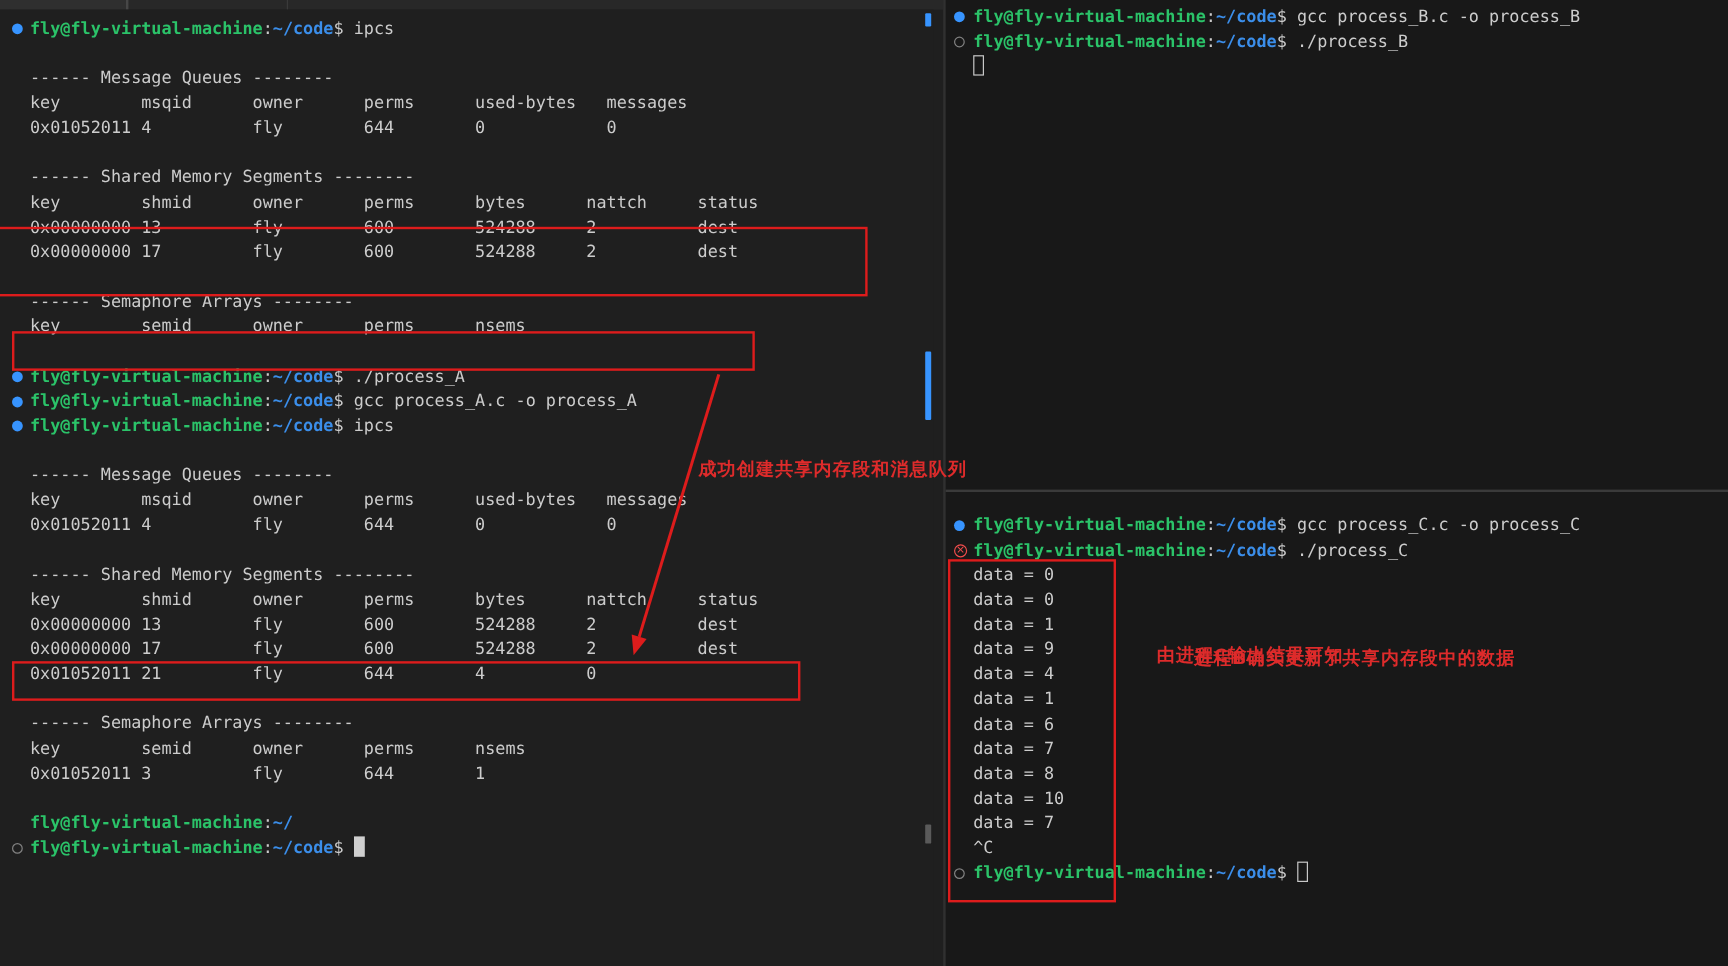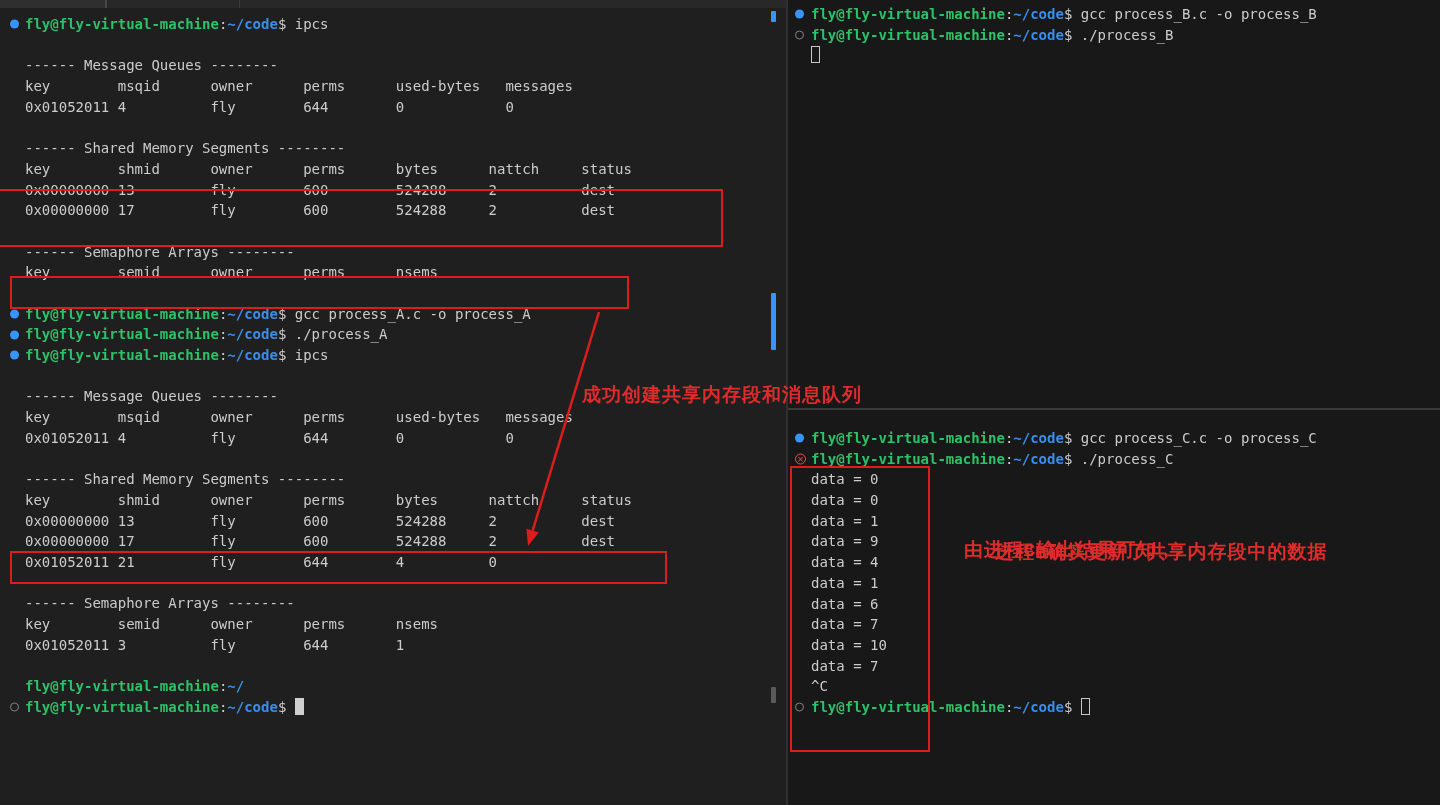--- a/index.html
+++ b/index.html
@@ -45,22 +45,22 @@
             color:#f14c4c;font-size:9px;line-height:8px;text-align:center;
             font-family:"DejaVu Sans",sans-serif;}
   .cursor-block{display:inline-block;width:9px;height:17px;background:#cfcfcf;
                 vertical-align:middle;margin-top:-3px;}
   .cursor-hollow{display:inline-block;width:9px;height:17px;border:1.2px solid #c8c8c8;
                  box-sizing:border-box;vertical-align:middle;margin-top:-3px;background:transparent;}
 
   
   #annot{position:absolute;left:0;top:0;width:1440px;height:805px;pointer-events:none;}
   .ann-box{position:absolute;border:2px solid #dd1c1c;box-sizing:border-box;}
-  .ann-label{position:absolute;color:#de2b2b;font-family:Liberation Mono, monospace;
-             font-weight:bold;font-size:19px;white-space:pre;letter-spacing:1px;}
+  .ann-label{position:absolute;color:#de2b2b;font-family:Liberation Sans, sans-serif;
+             font-weight:bold;font-size:15px;white-space:pre;letter-spacing:1px;}
   #arrow-svg{position:absolute;left:0;top:0;width:1440px;height:805px;}
 </style>
 </head>
 <body>
 
 <div id="stage">
 
   <div class="top-strip">
     <div class="strip-seg-a"></div>
     <div class="strip-line1"></div>
@@ -77,22 +77,22 @@
       <div class="term-line"><span class="w">0x01052011 4          fly        644        0            0</span></div>
       <div class="term-line"></div>
       <div class="term-line"><span class="w">------ Shared Memory Segments --------</span></div>
       <div class="term-line"><span class="w">key        shmid      owner      perms      bytes      nattch     status</span></div>
       <div class="term-line"><span class="w">0x00000000 13         fly        600        524288     2          dest</span></div>
       <div class="term-line"><span class="w">0x00000000 17         fly        600        524288     2          dest</span></div>
       <div class="term-line"></div>
       <div class="term-line"><span class="w">------ Semaphore Arrays --------</span></div>
       <div class="term-line"><span class="w">key        semid      owner      perms      nsems</span></div>
       <div class="term-line"></div>
+      <div class="term-line"><span class="deco deco-dot"></span><span class="u">fly@fly-virtual-machine</span><span class="w">:</span><span class="pp">~/code</span><span class="w">$ </span><span class="w">./process_A</span></div>
       <div class="term-line"><span class="deco deco-dot"></span><span class="u">fly@fly-virtual-machine</span><span class="w">:</span><span class="pp">~/code</span><span class="w">$ </span><span class="w">gcc process_A.c -o process_A</span></div>
-      <div class="term-line"><span class="deco deco-dot"></span><span class="u">fly@fly-virtual-machine</span><span class="w">:</span><span class="pp">~/code</span><span class="w">$ </span><span class="w">./process_A</span></div>
       <div class="term-line"><span class="deco deco-dot"></span><span class="u">fly@fly-virtual-machine</span><span class="w">:</span><span class="pp">~/code</span><span class="w">$ </span><span class="w">ipcs</span></div>
       <div class="term-line"></div>
       <div class="term-line"><span class="w">------ Message Queues --------</span></div>
       <div class="term-line"><span class="w">key        msqid      owner      perms      used-bytes   messages</span></div>
       <div class="term-line"><span class="w">0x01052011 4          fly        644        0            0</span></div>
       <div class="term-line"></div>
       <div class="term-line"><span class="w">------ Shared Memory Segments --------</span></div>
       <div class="term-line"><span class="w">key        shmid      owner      perms      bytes      nattch     status</span></div>
       <div class="term-line"><span class="w">0x00000000 13         fly        600        524288     2          dest</span></div>
       <div class="term-line"><span class="w">0x00000000 17         fly        600        524288     2          dest</span></div>
@@ -114,20 +114,21 @@
       <div class="term-line"><span class="deco deco-dot"></span><span class="u">fly@fly-virtual-machine</span><span class="w">:</span><span class="pp">~/code</span><span class="w">$ </span><span class="w">gcc process_C.c -o process_C</span></div>
       <div class="term-line"><span class="deco deco-err">×</span><span class="u">fly@fly-virtual-machine</span><span class="w">:</span><span class="pp">~/code</span><span class="w">$ </span><span class="w">./process_C</span></div>
       <div class="term-line"><span class="w">data = 0</span></div>
       <div class="term-line"><span class="w">data = 0</span></div>
       <div class="term-line"><span class="w">data = 1</span></div>
       <div class="term-line"><span class="w">data = 9</span></div>
       <div class="term-line"><span class="w">data = 4</span></div>
       <div class="term-line"><span class="w">data = 1</span></div>
       <div class="term-line"><span class="w">data = 6</span></div>
       <div class="term-line"><span class="w">data = 7</span></div>
+      <div class="term-line"><span class="w">data = 8</span></div>
       <div class="term-line"><span class="w">data = 10</span></div>
       <div class="term-line"><span class="w">data = 7</span></div>
       <div class="term-line"><span class="w">^C</span></div>
       <div class="term-line"><span class="deco deco-circle"></span><span class="u">fly@fly-virtual-machine</span><span class="w">:</span><span class="pp">~/code</span><span class="w">$ </span><span class="w"></span><span class="cursor-hollow"></span></div>
     </div>
 
   <div class="v-sash"></div>
   <div class="h-sash"></div>
 
   <div class="mark mark-blue" style="left:771px;top:11px;height:11px;"></div>

